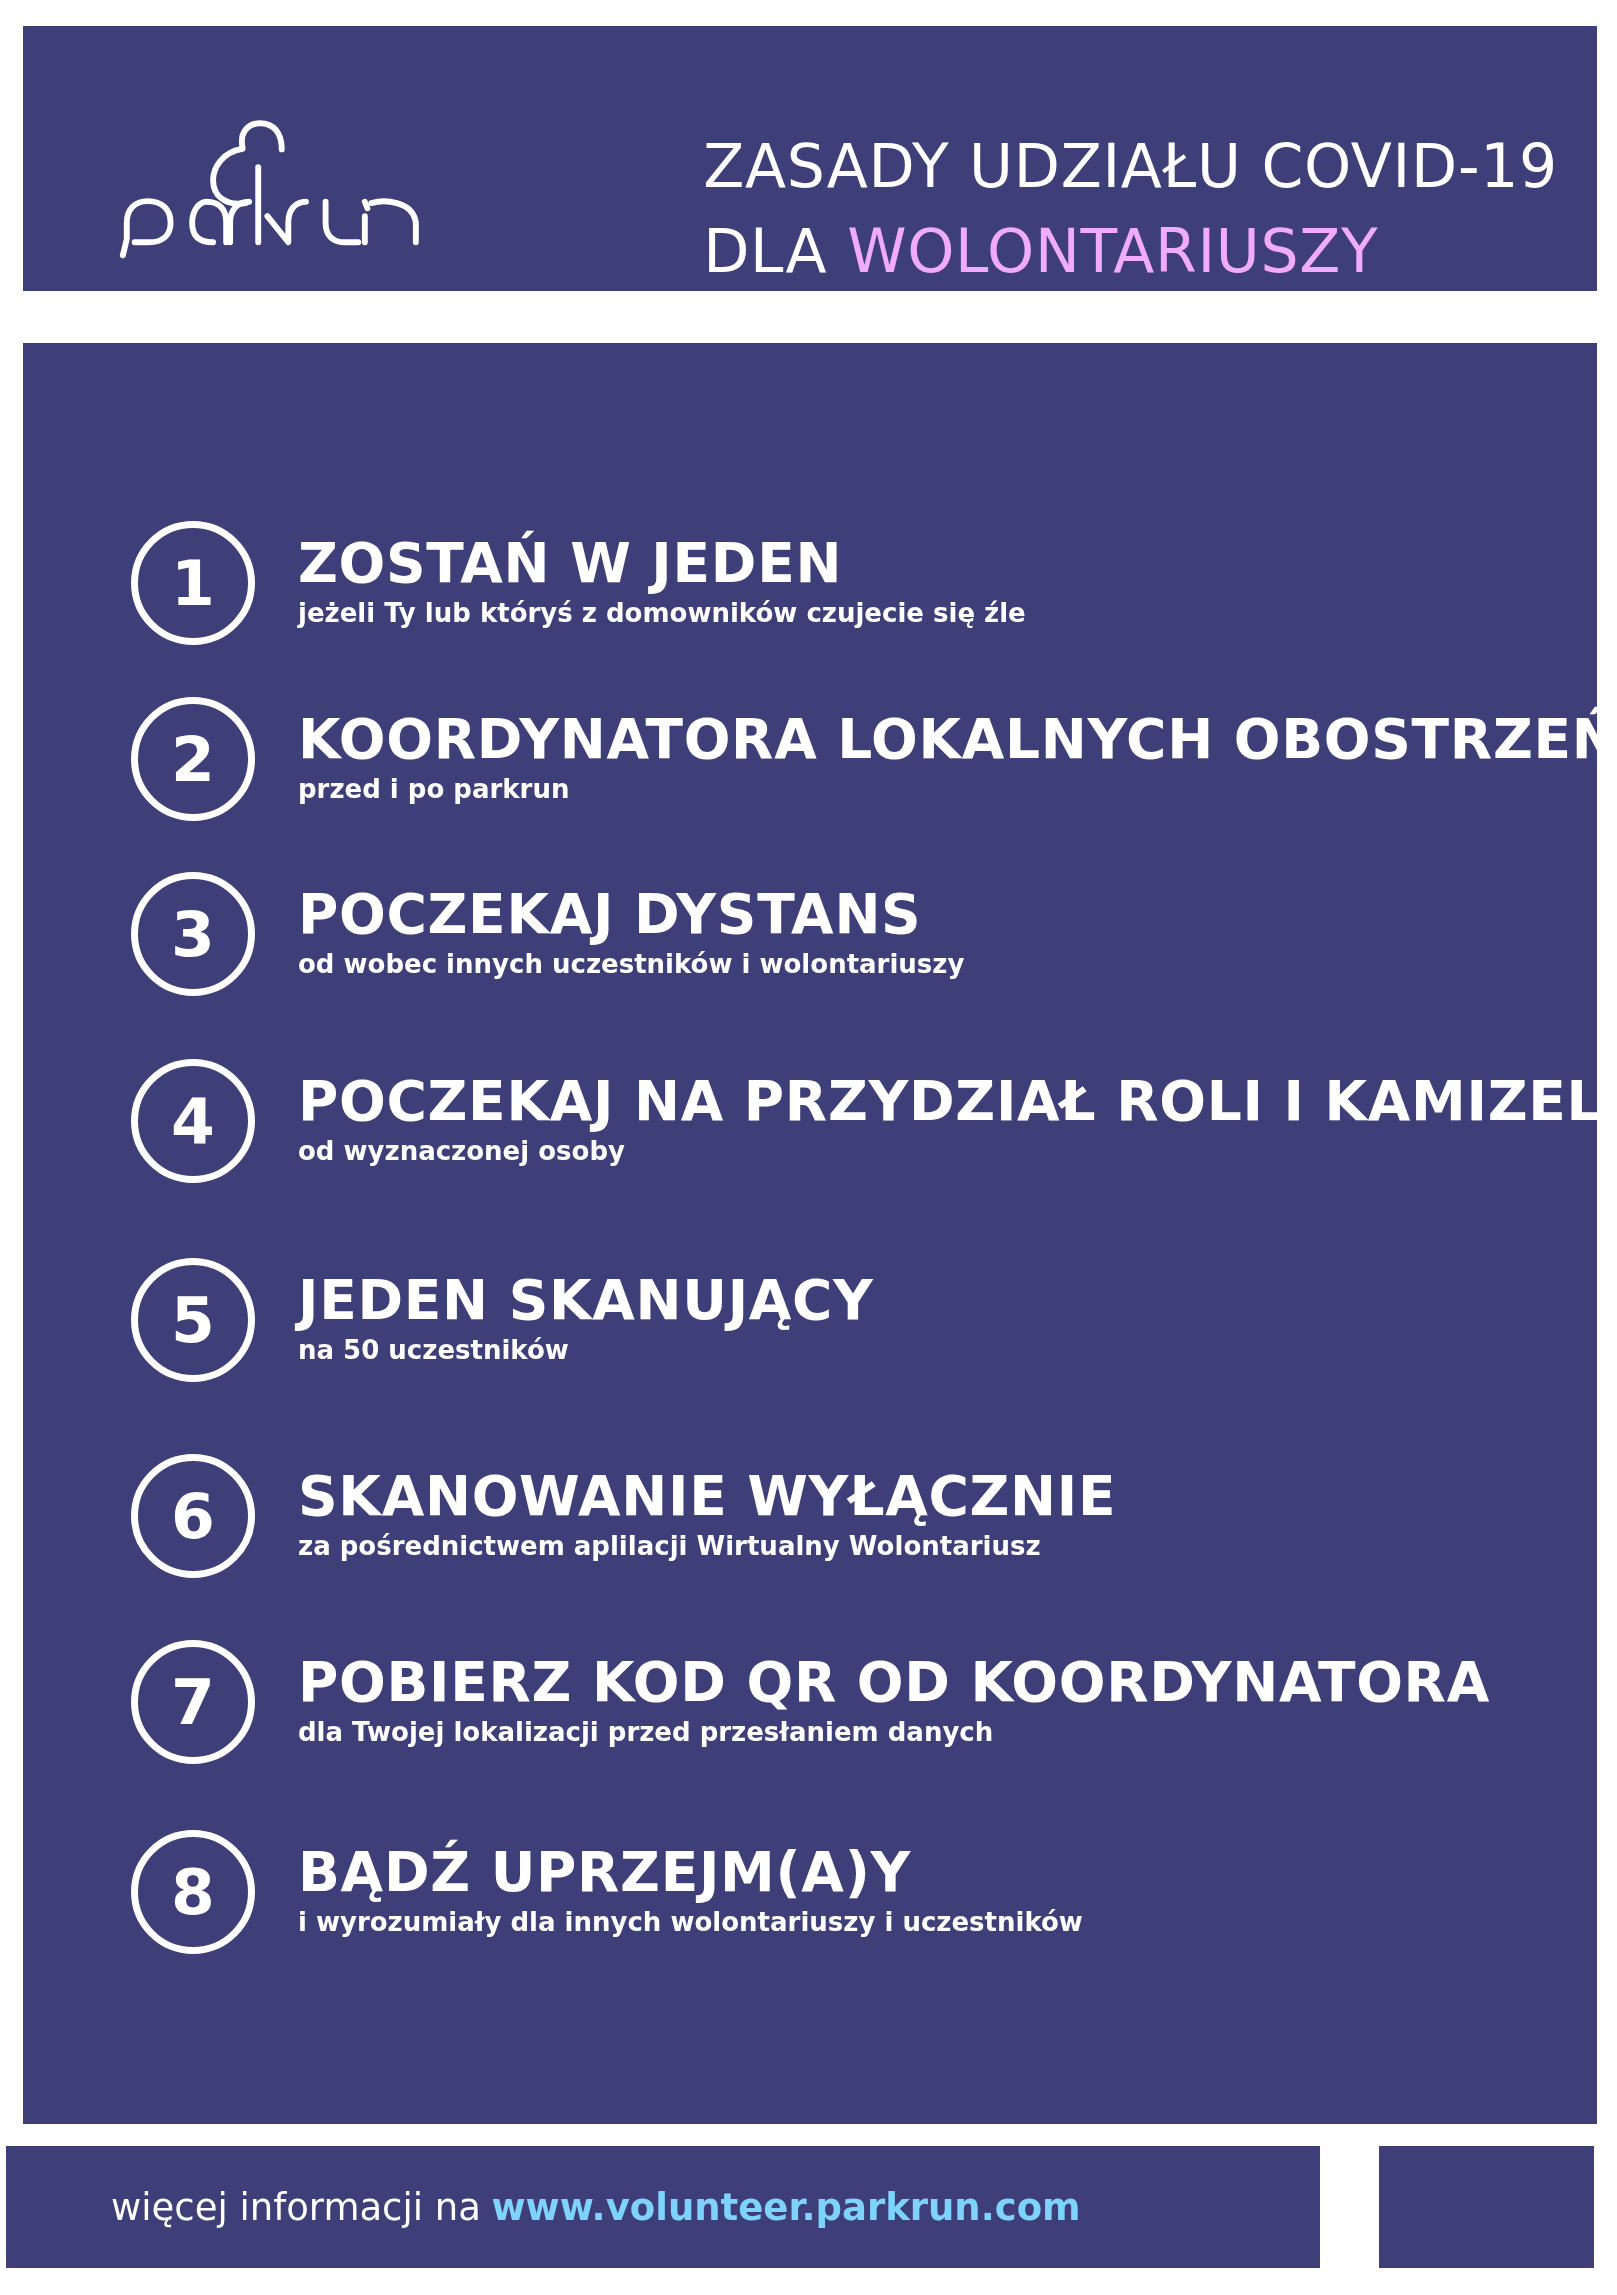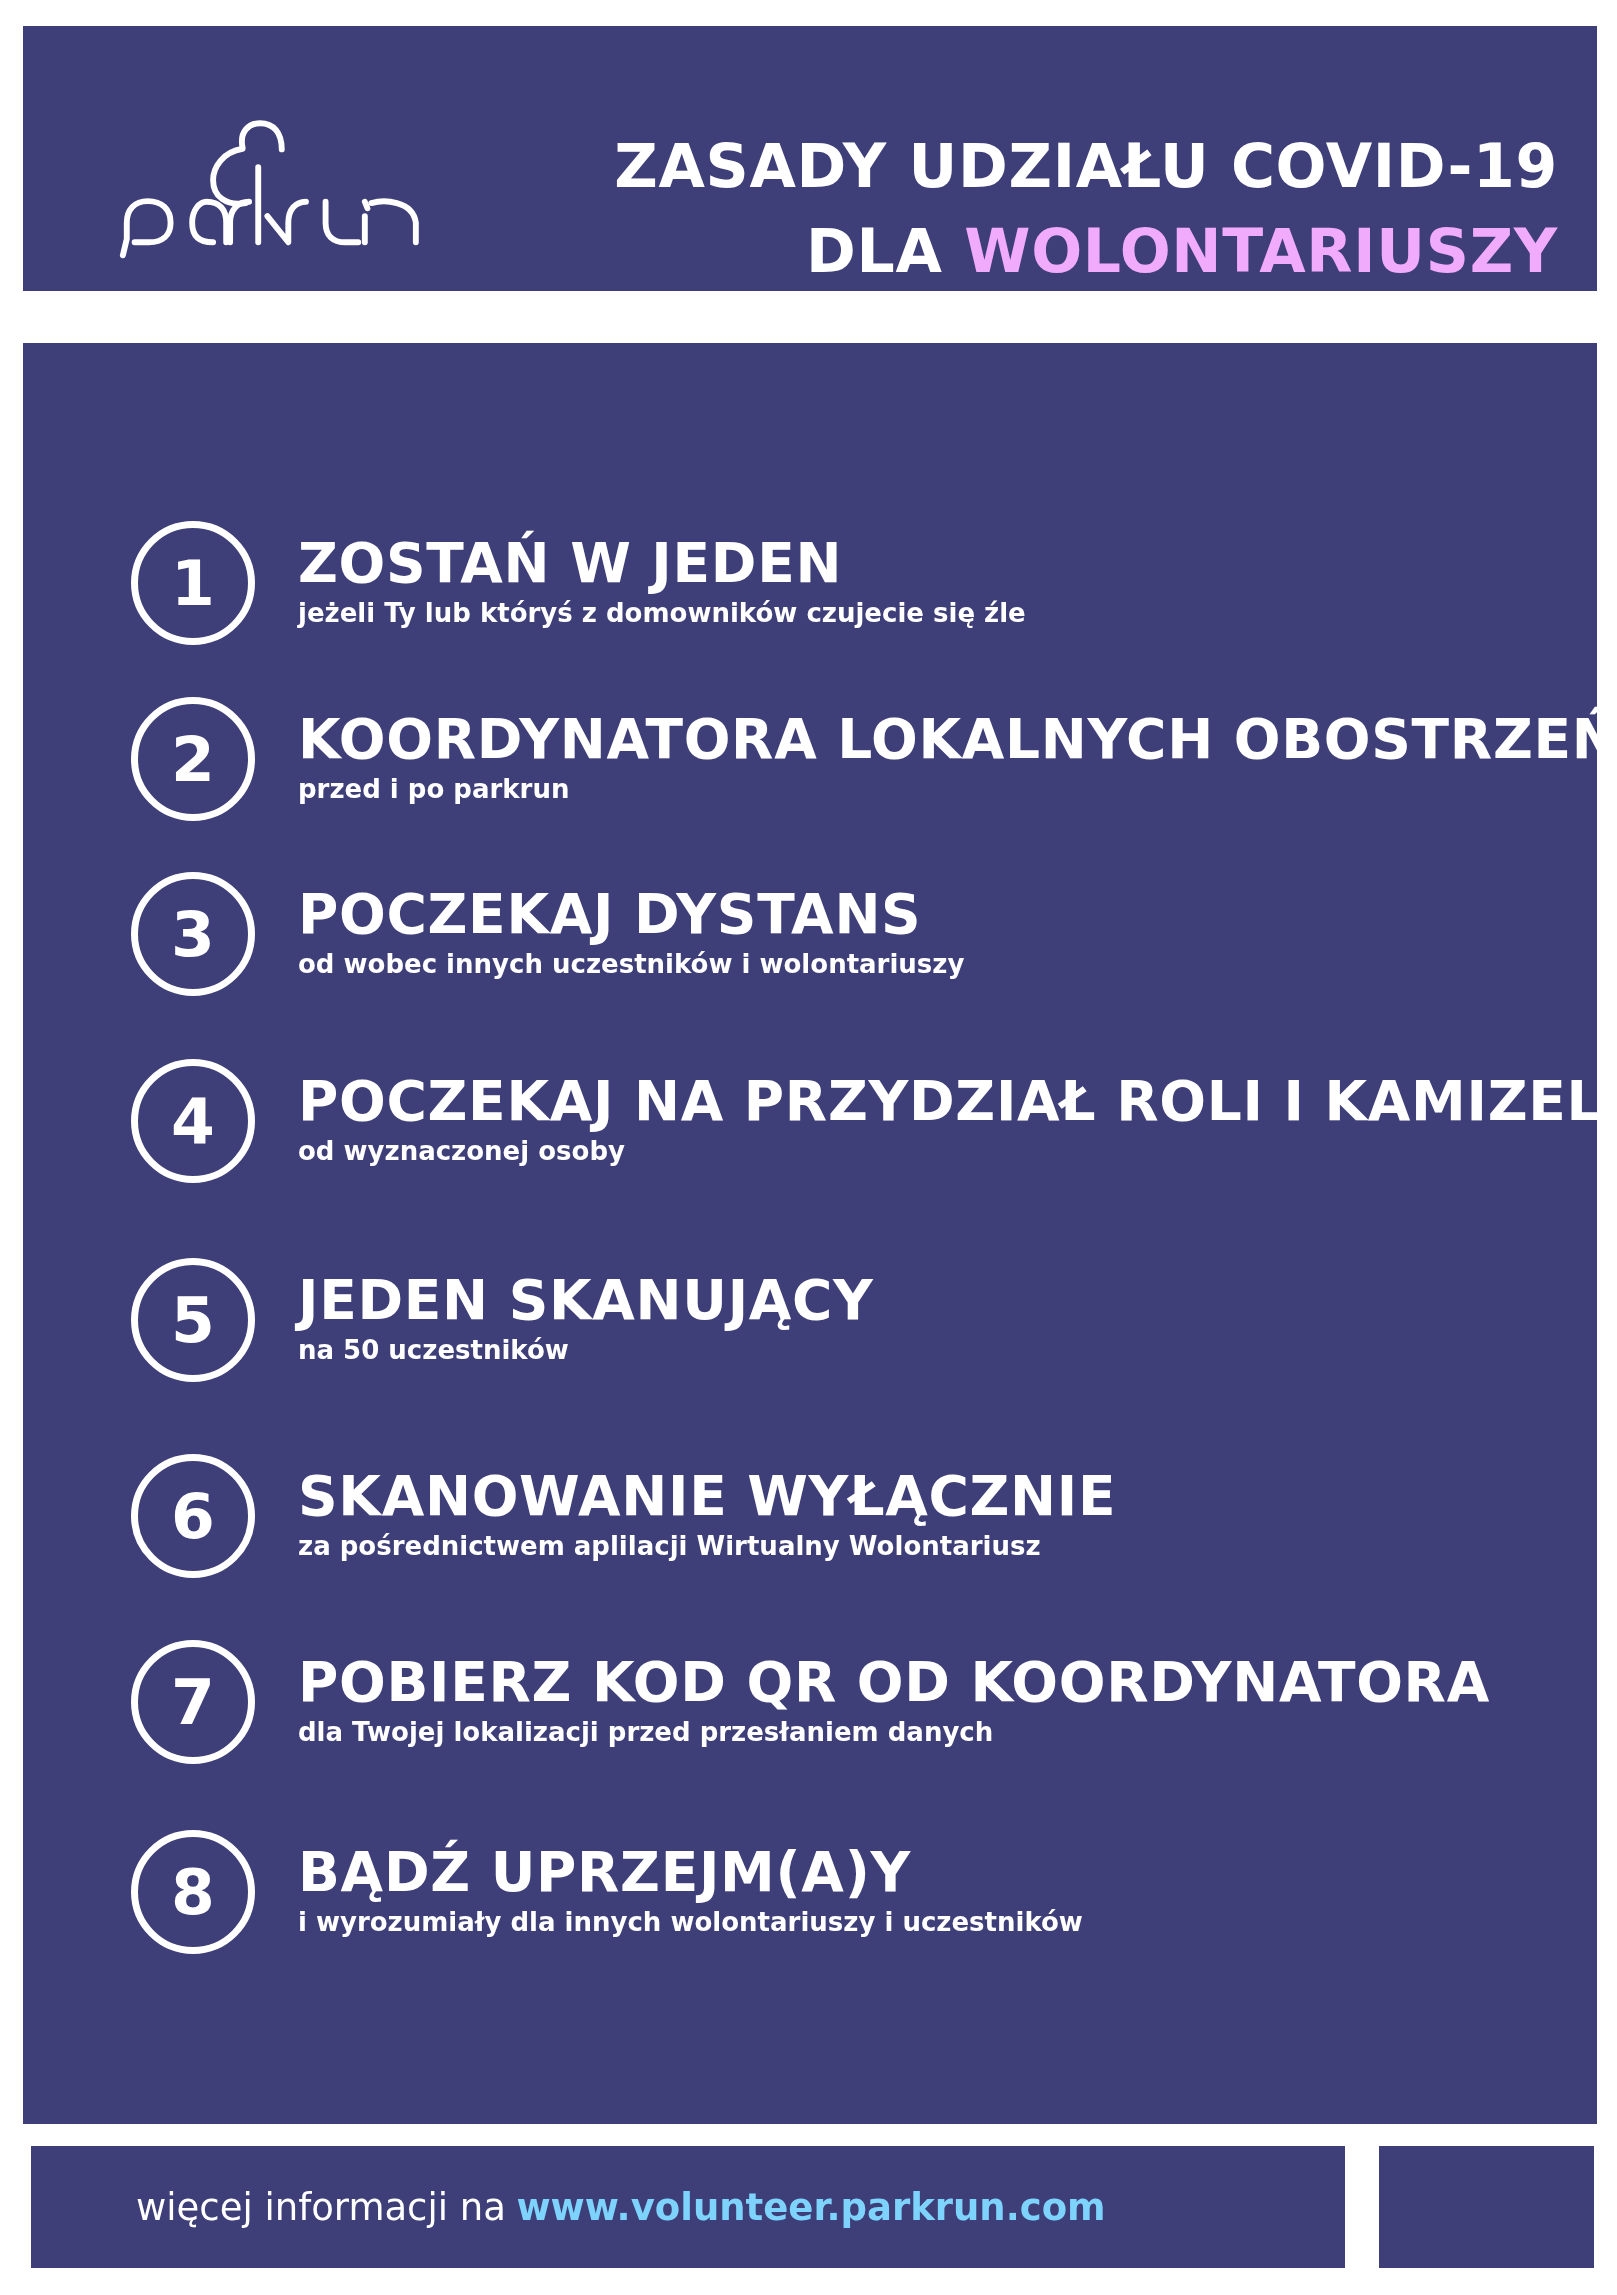--- a/index.html
+++ b/index.html
@@ -1,26 +1,26 @@
 <!DOCTYPE html>
 <html style="font-size:10.5px"><head>
 <meta charset="utf-8">
 <style>
   html, body { margin:0; padding:0; background:#ffffff; }
   body { width:1617px; height:2295px; position:relative; overflow:hidden;
          font-family:"DejaVu Sans", "Liberation Sans", sans-serif; }
   .panel { position:absolute; background:#3E3E78; }
   #header { left:23px; top:26px; width:1574px; height:265px; }
   #main { left:23px; top:343px; width:1574px; height:1781px; }
-  #footer-left { left:31px; top:2146px; width:1314px; height:122px; }
+  #footer-left { left:6px; top:2146px; width:1314px; height:122px; }
   #footer-right { left:1379px; top:2146px; width:215px; height:122px; }
 
   #logo { position:absolute; left:92px; top:92px; width:327px; height:157px; }
-  #title { position:absolute; right:39px; top:98px; text-align:right;
-           font-weight:bold; color:#ffffff; font-size:60px; line-height:85px; letter-spacing:0.7px; }
+  #title { position:absolute; right:39px; top:98px; 
+           font-weight:normal; color:#ffffff; font-size:60px; line-height:85px; letter-spacing:0.7px; }
   #title .accent { color:#f0abfc; }
   .item { position:absolute; left:108px; width:1438px; height:124px; }
   .circle { position:absolute; left:0; top:0; width:110px; height:110px;
             border:7.2px solid #ffffff; border-radius:50%; box-sizing:content-box;
             display:flex; align-items:center; justify-content:center;
             color:#ffffff; font-weight:bold; font-size:63px; line-height:1; }
   .item-text { position:absolute; left:167px; top:11.8px; color:#ffffff; }
   .item-title { font-weight:bold; font-size:55px; line-height:60px; white-space:nowrap; letter-spacing:0.7px; }
   .item-sub { font-weight:bold; font-size:26px; line-height:41px; white-space:nowrap; }
 

